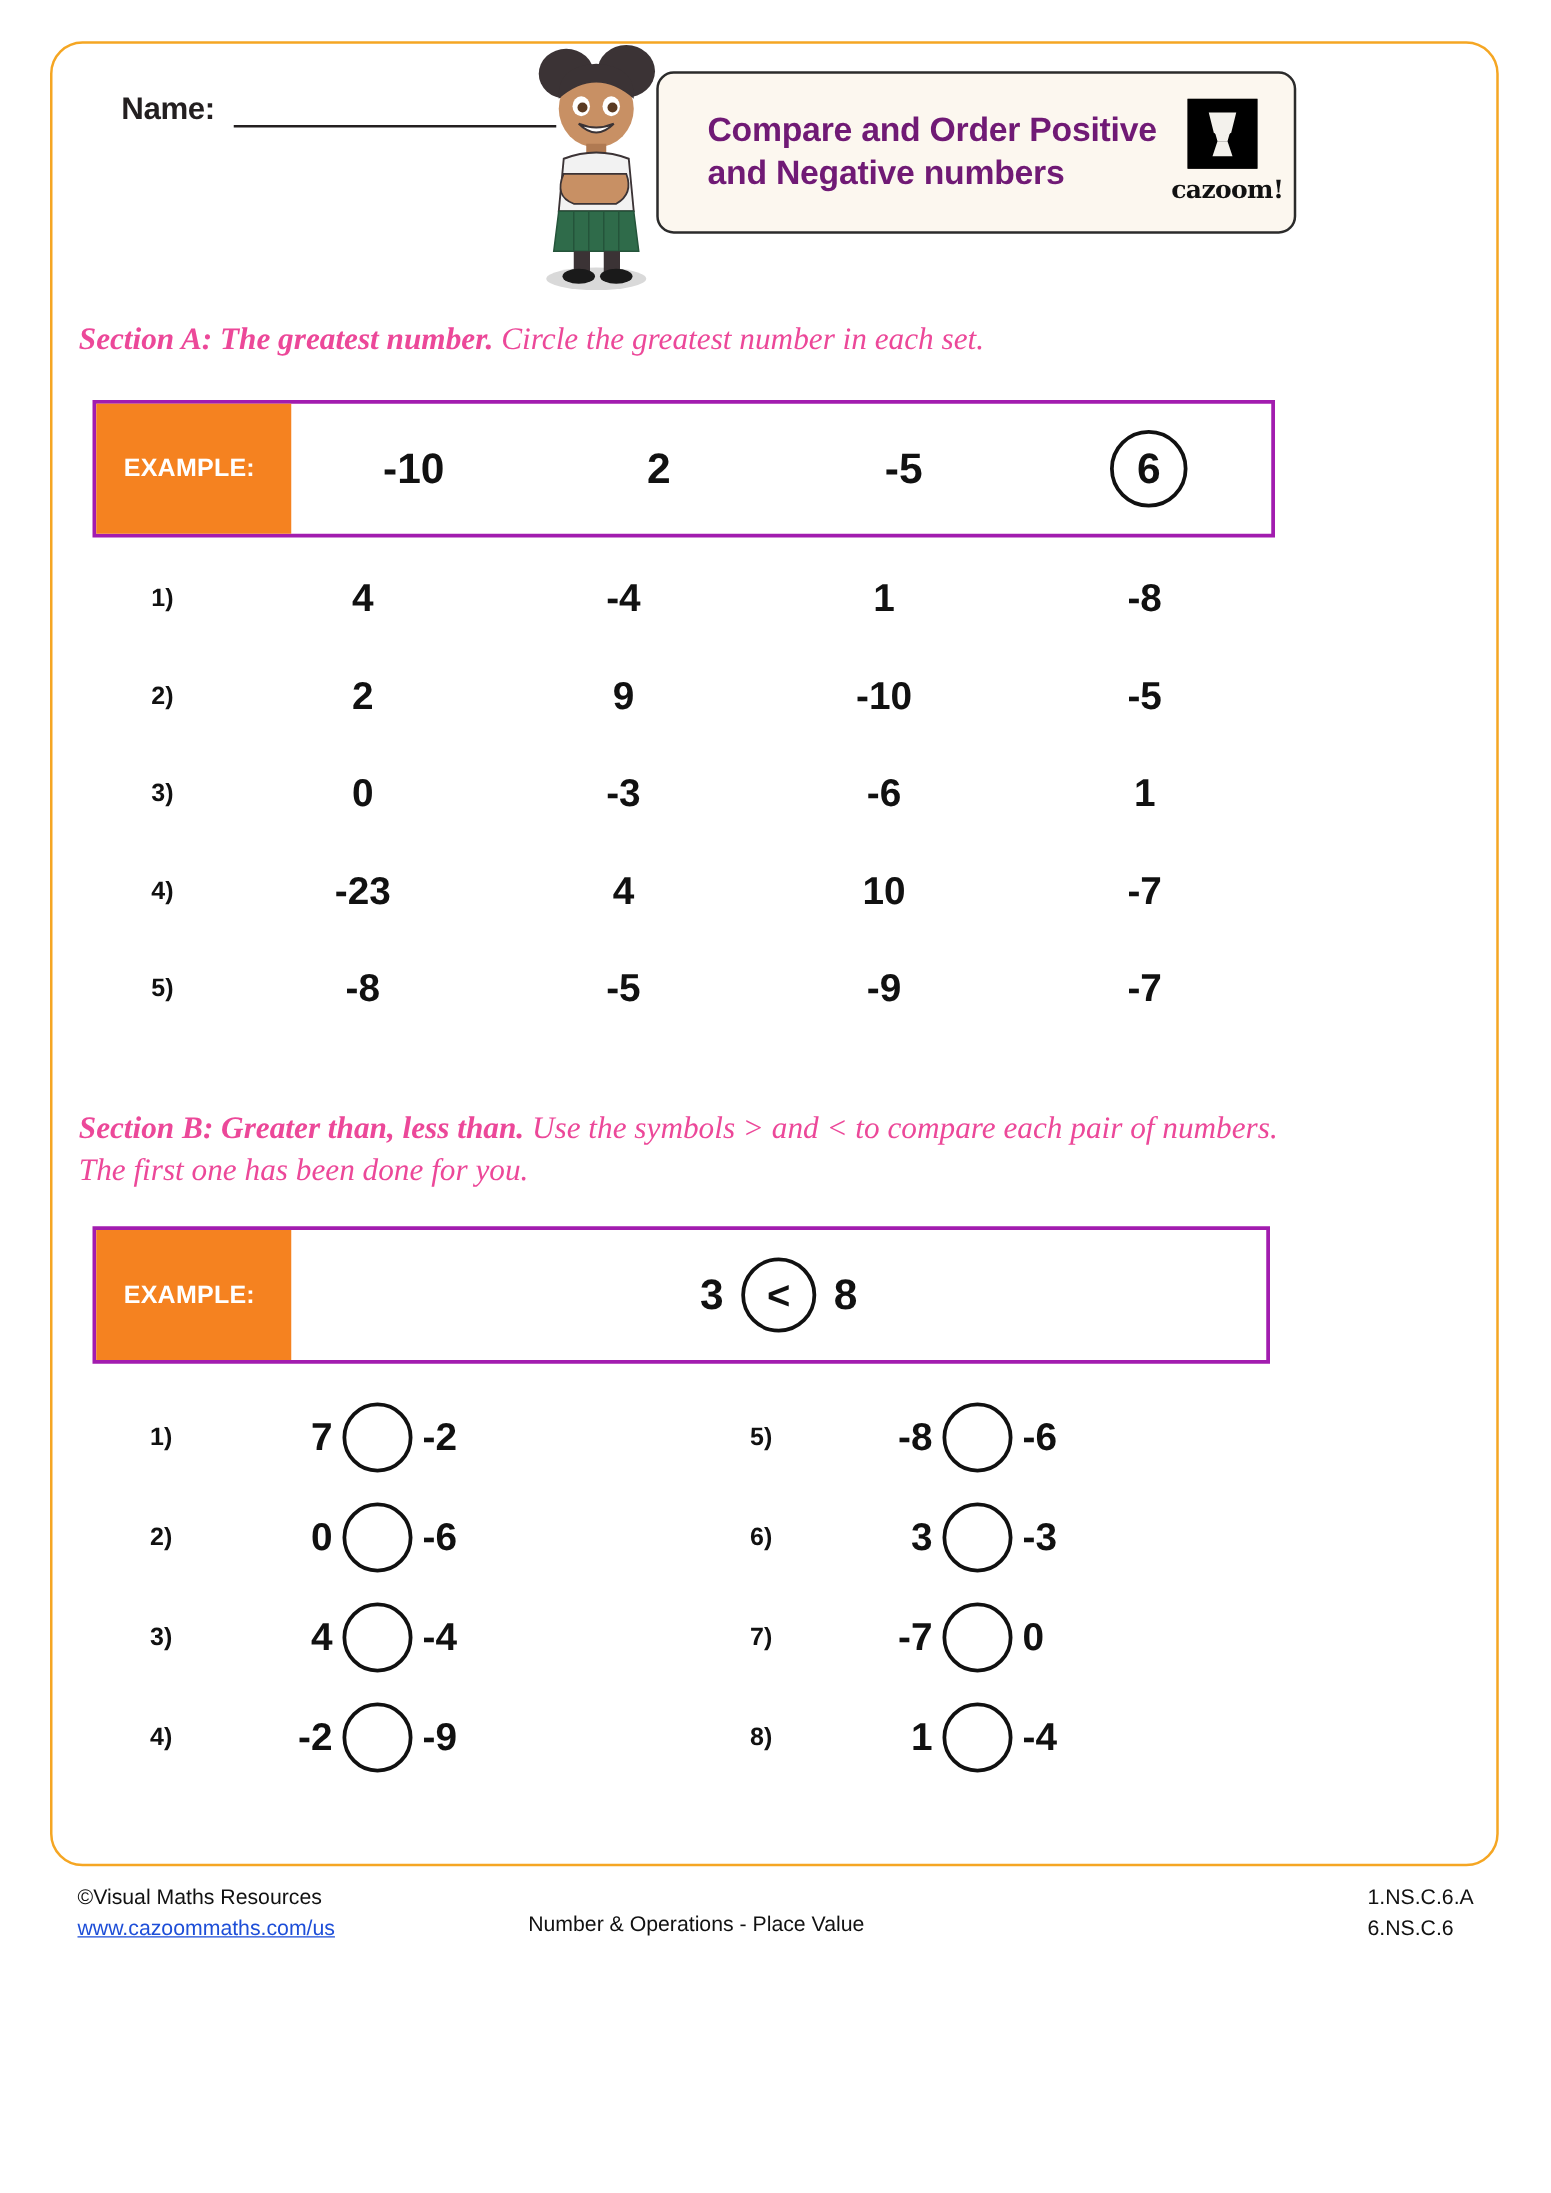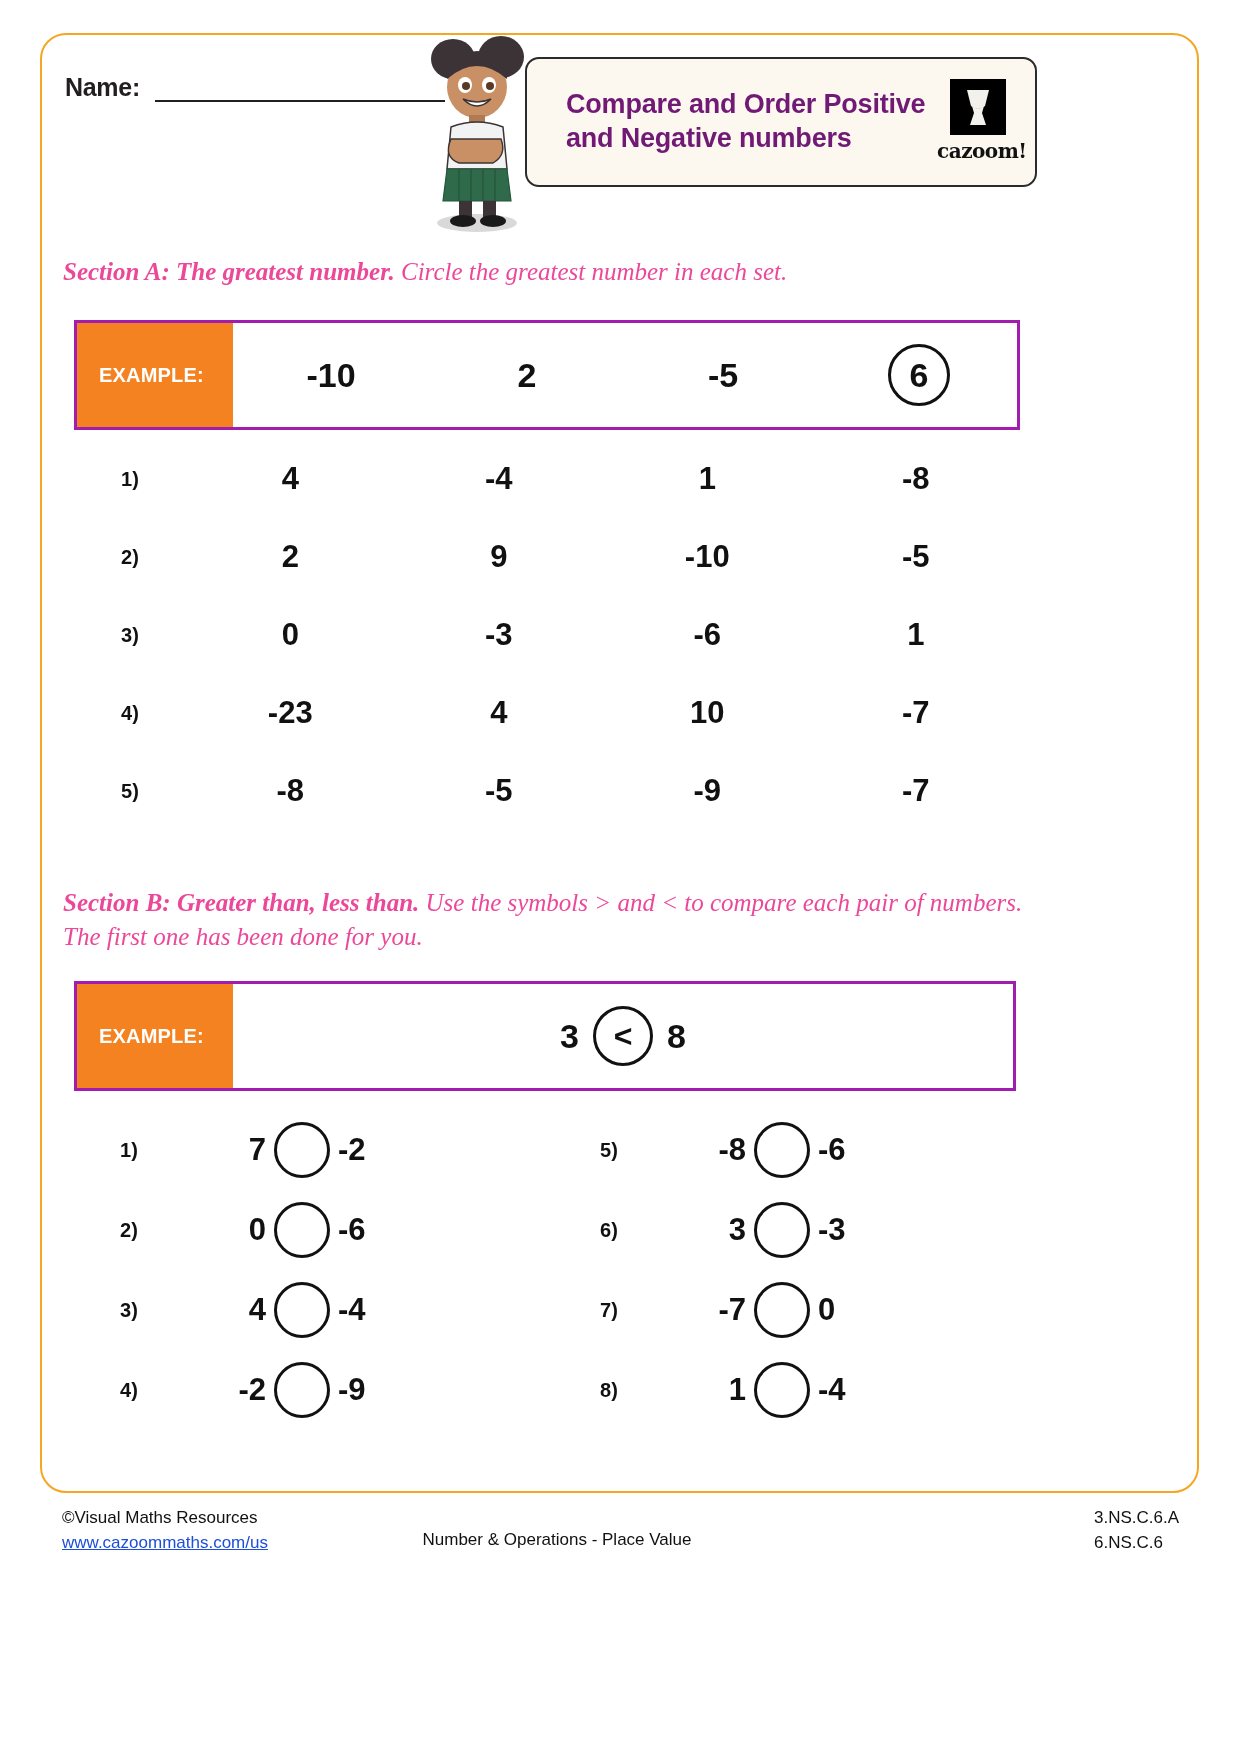--- a/index.html
+++ b/index.html
@@ -27,20 +27,21 @@
     position:absolute; left:40px; top:33px;
     width:1159px; height:200px;
   }
   .name-date{
     position:absolute; left:25px; top:40px;
     width:380px;
   }
   .nd-row{
     display:flex; align-items:flex-end;
     margin-bottom:16px;
+    margin-left:32px;
   }
   .nd-label{
     font-size:25px; font-weight:bold; color:#231f20;
     width:90px; flex:0 0 90px;
     letter-spacing:-0.3px;
   }
   .nd-line{
     flex:1; border-bottom:2px solid #231f20; height:20px;
   }
 
@@ -385,16 +386,16 @@
   </div>
 </div>
 
 <div class="footer">
   <div class="f-left">
     <div>©Visual Maths Resources</div>
     <a href="#">www.cazoommaths.com/us</a>
   </div>
   <div class="f-center">Number &amp; Operations - Place Value</div>
   <div class="f-right">
-    <div>3.NS.C.6.A</div>
+    <div>1.NS.C.6.A</div>
     <div>6.NS.C.6</div>
   </div>
 </div>
 
 </body></html>

